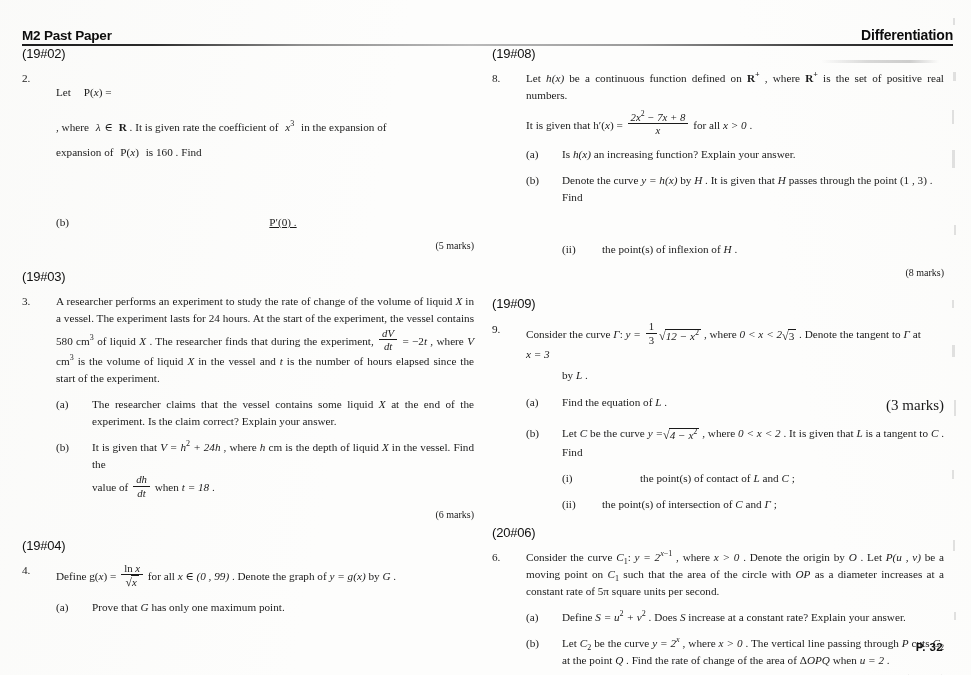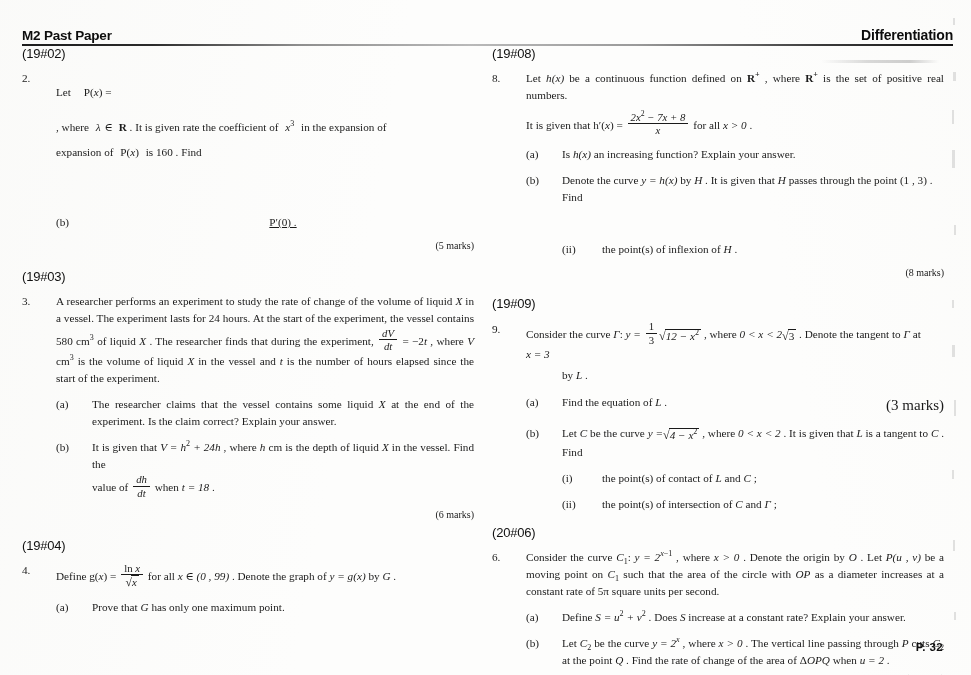--- a/index.html
+++ b/index.html
@@ -432,21 +432,21 @@
           <div class="part-lbl">(b)</div>
           <div class="part-body">
             <p>Let <span class="m">C</span> be the curve <span class="m"><i>y</i> =</span><span class="sqrt"><span class="rad">√</span><span class="rnd m">4 − <i>x</i><sup>2</sup></span></span>
               , where <span class="m">0 &lt; <i>x</i> &lt; 2</span> . It is given that
               <span class="m">L</span> is a tangent to <span class="m">C</span> . Find</p>
           </div>
         </div>
 
         <div class="sub">
           <div class="sub-lbl">(i)</div>
-          <div class="part-body" style="text-align:left;">
+          <div class="part-body" style="text-align:left;margin-left:38px;">
             <p>the point(s) of contact of <span class="m">L</span> and <span class="m">C</span> ;</p>
           </div>
         </div>
 
         <div class="sub">
           <div class="sub-lbl">(ii)</div>
           <div class="part-body" style="text-align:left;">
             <p>the point(s) of intersection of <span class="m">C</span> and
               <span class="m">Γ</span> ;</p>
           </div>

